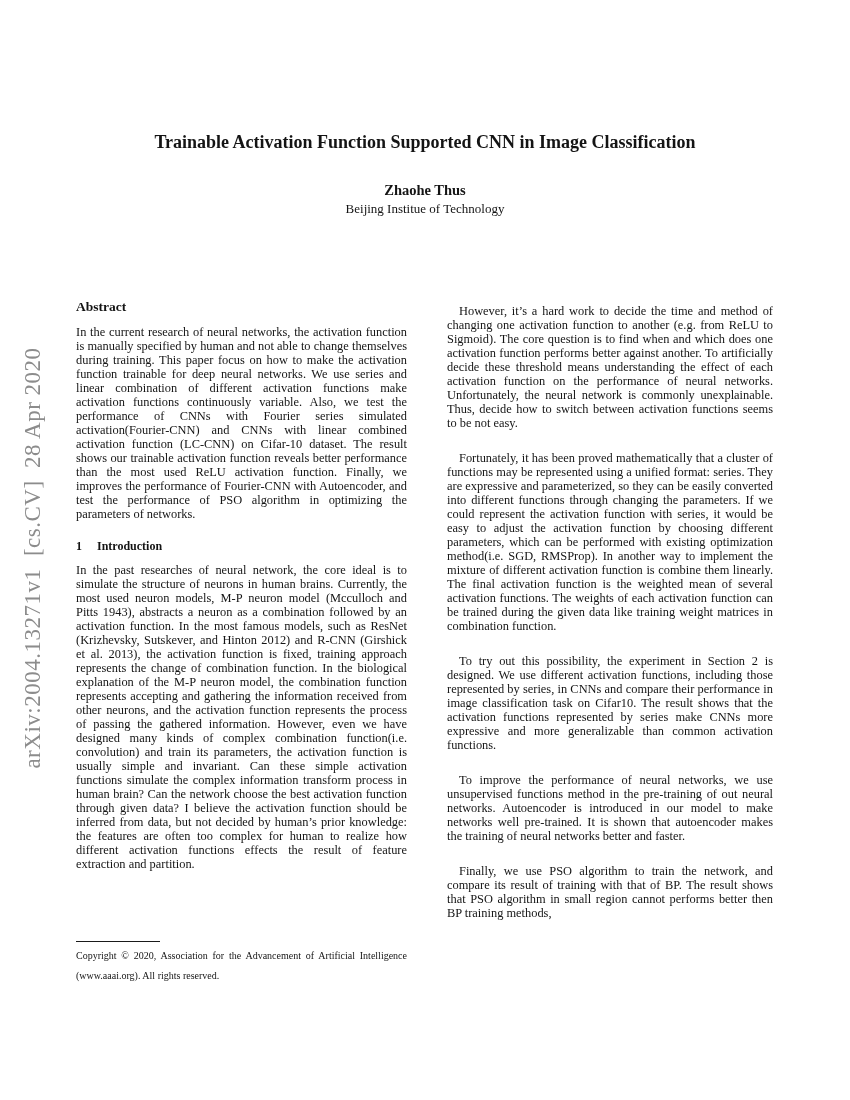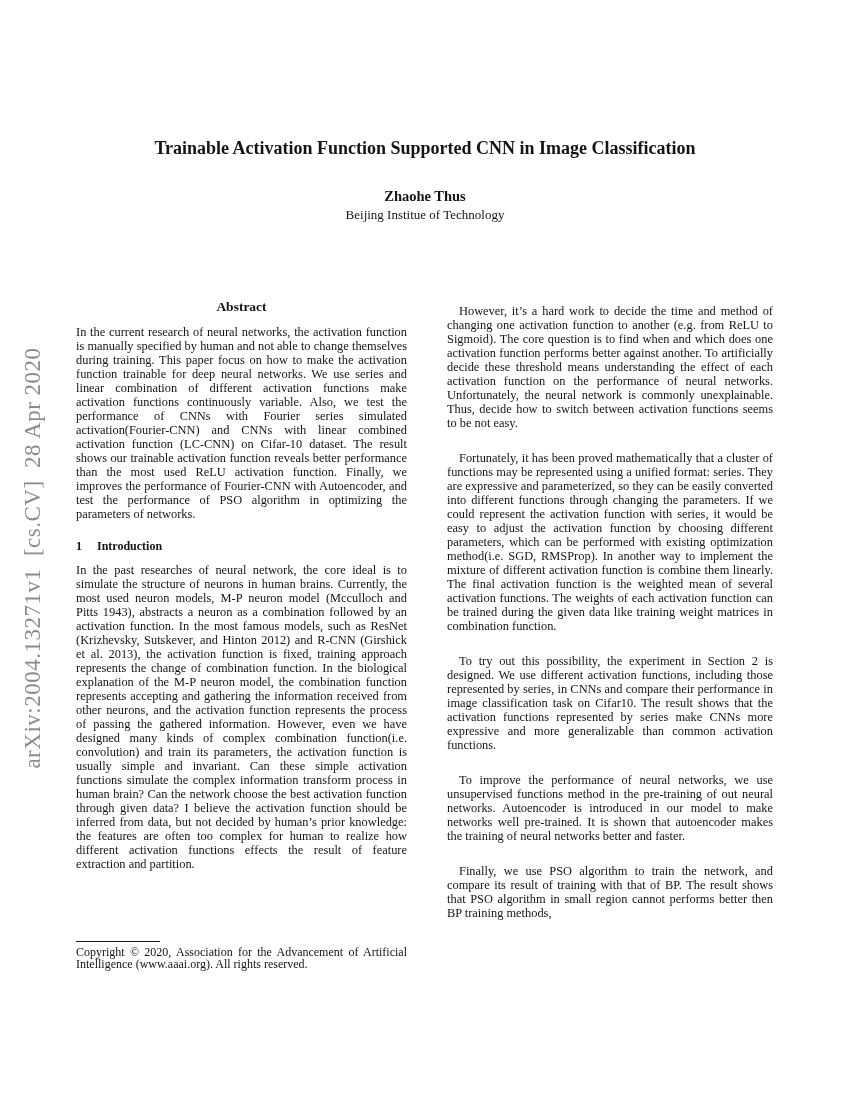--- a/index.html
+++ b/index.html
@@ -19,33 +19,33 @@
     transform: translate(-50%, -50%) rotate(-90deg);
     transform-origin: center center;
     white-space: pre;
     font-size: 23px;
     letter-spacing: 0.5px;
     color: #8c8c8c;
   }
 
   .paper-header {
     position: absolute;
-    top: 137px; left: 0; width: 850px;
+    top: 131px; left: 0; width: 850px;
     text-align: center;
   }
   .paper-title { font-size: 18px; font-weight: bold; margin: 0; line-height: 22px; }
   .author-name { margin-top: 29px; font-size: 14.5px; font-weight: bold; line-height: 16px; }
   .author-affil { margin-top: 3px; font-size: 13px; line-height: 15px; }
   .author-email { margin-top: 1px; font-size: 13px; line-height: 15px; }
 
   .col-left  { position: absolute; left: 76px;  top: 299px; width: 331px; }
   .col-right { position: absolute; left: 447px; top: 300px; width: 326px; }
 
   .abstract-heading {
-    text-align: center; font-weight: bold; font-size: 13.5px;
+    font-weight: bold; font-size: 13.5px;
     margin: 0 0 10px 0;
   }
   .abstract-body {
     margin: 0 26px; font-size: 11.9px; line-height: 14px;
     text-align: justify;
   }
   .section-heading {
     text-align: left; font-weight: bold; font-size: 12px;
     margin: 18px 0 9px 0;
   }
@@ -54,21 +54,21 @@
   .body-text {
     font-size: 12.4px; line-height: 14px;
     text-align: justify; margin: 0;
   }
   .col-right .body-text { text-indent: 12px; margin: 4px 0 21px 0; }
 
   .footnote {
     position: absolute; left: 76px; top: 941px; width: 331px;
   }
   .fn-rule { width: 84px; border-top: 1.2px solid #1a1a1a; margin: 0 0 4px 0; }
-  .footnote p { margin: 0; font-size: 12px; line-height: 12px; text-align: justify; }
+  .footnote p { margin: 0; font-size: 10px; line-height: 20px; text-align: justify; }
 </style>
 </head>
 <body>
 
 <div class="page">
 
   <div class="watermark">arXiv:2004.13271v1  [cs.CV]  28 Apr 2020</div>
 
   <div class="paper-header">
     <h1 class="paper-title">Trainable Activation Function Supported CNN in Image Classification</h1>

